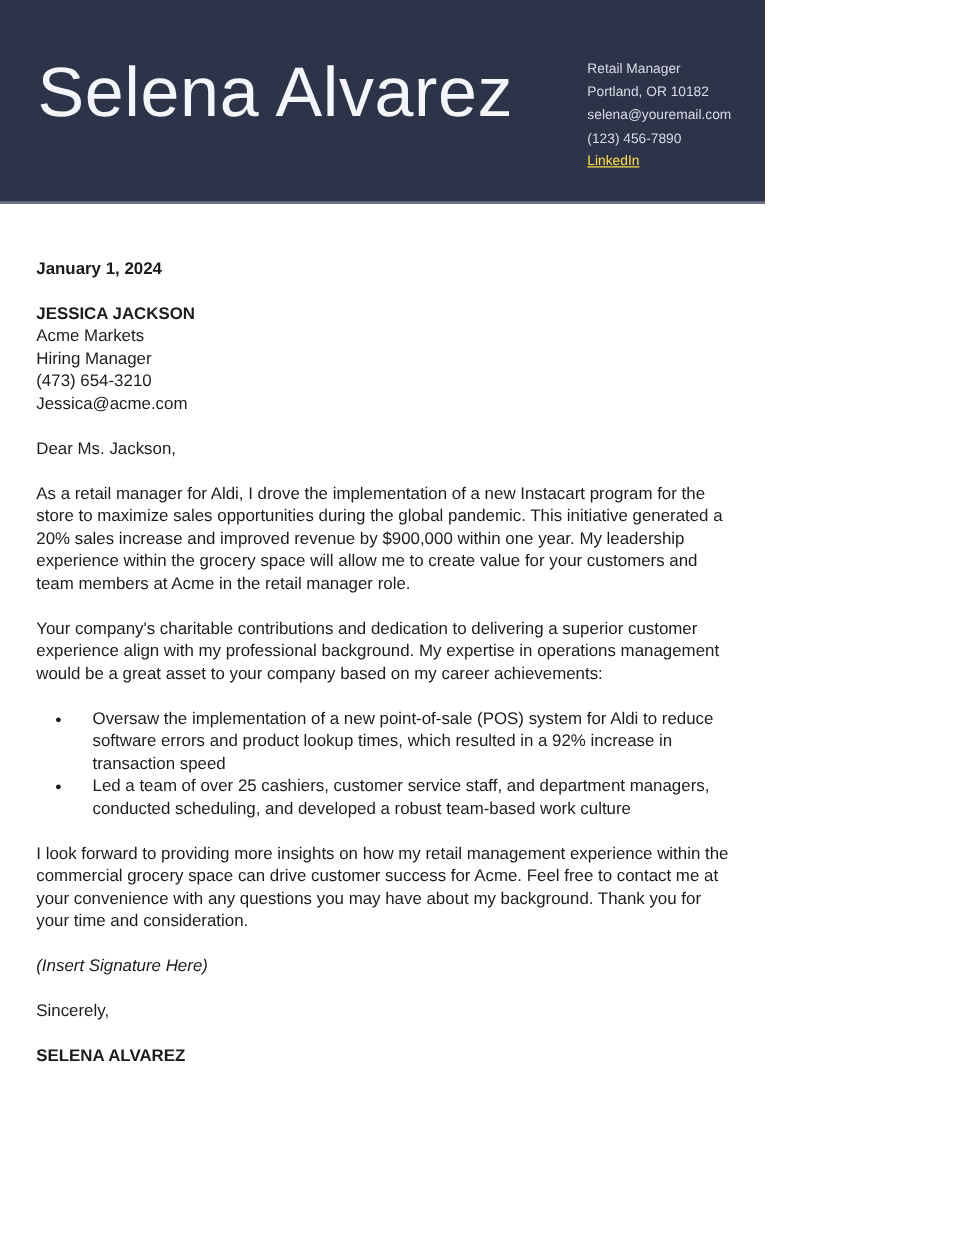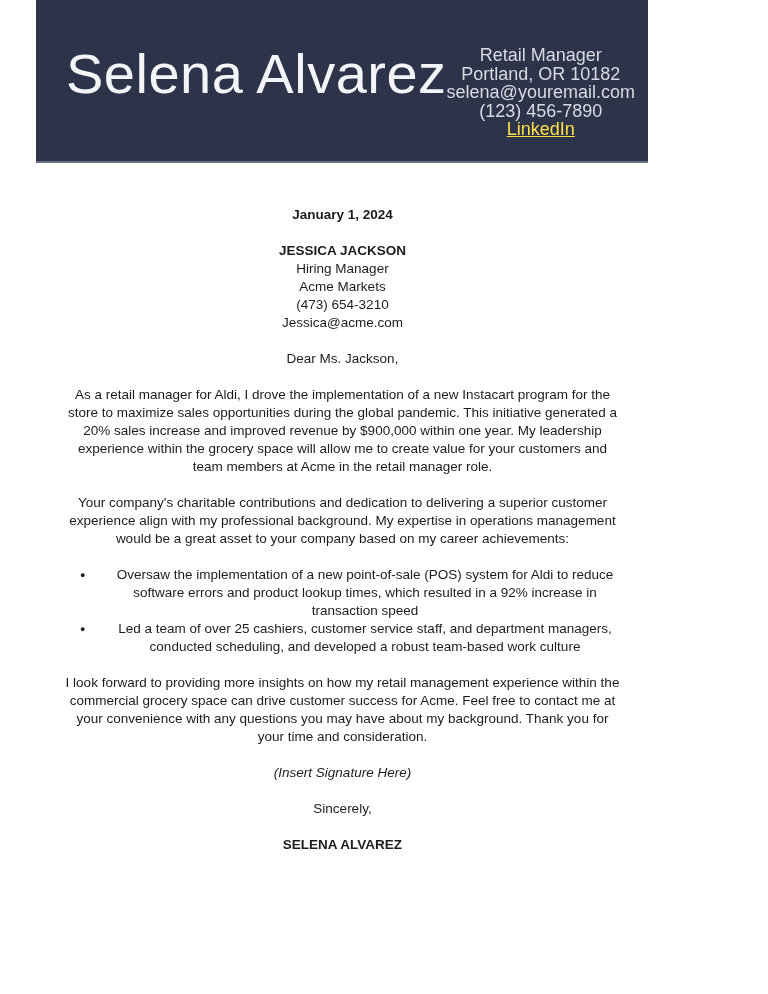--- a/index.html
+++ b/index.html
@@ -4,21 +4,20 @@
 <style>
   * { margin: 0; padding: 0; box-sizing: border-box; }
   html, body { background: #ffffff; }
   .page {
     position: relative;
     width: 612px;
     height: 994px;
     background: #ffffff;
     font-family: "Liberation Sans", sans-serif;
     overflow: hidden;
-    margin-left: 36px;
   }
   
   .header {
     width: 100%;
     height: 163px;
     background: #2d3349;
     border-bottom: 2px solid #6e7285;
     display: flex;
     justify-content: space-between;
     padding: 0 27px 0 30px;
@@ -27,37 +26,36 @@
     margin-top: 46px;
     font-size: 56px;
     line-height: 1.0;
     font-weight: 400;
     color: #f4f5f8;
     letter-spacing: 0.5px;
     white-space: nowrap;
   }
   .header-contact {
     margin-top: 46px;
-    text-align: center;
-    font-size: 18px;
+    text-align: left;
+    font-size: 11px;
     line-height: 18.5px;
     color: #d9dbe3;
   }
   .linkedin-link {
     color: #fde047;
     text-decoration: underline;
     cursor: pointer;
   }
   
   .body {
     padding: 43px 28px 0 29px;
     font-size: 13.5px;
     line-height: 18px;
     color: #1c1c1c;
-    text-align: center;
   }
   .block { margin: 0 0 18px 0; }
   .bold { font-weight: bold; }
   .recipient-line { line-height: 18px; }
   ul.bullets {
     list-style: none;
     margin: 0 0 18px 0;
     padding-left: 45px;
   }
   ul.bullets li {
@@ -92,22 +90,22 @@
       </div>
     </div>
   </div>
 
   <div class="body">
 
     <p class="block bold">January 1, 2024</p>
 
     <div class="block">
       <div class="recipient-line bold">JESSICA JACKSON</div>
+      <div class="recipient-line">Acme Markets</div>
       <div class="recipient-line">Hiring Manager</div>
-      <div class="recipient-line">Acme Markets</div>
       <div class="recipient-line">(473) 654-3210</div>
       <div class="recipient-line">Jessica@acme.com</div>
     </div>
 
     <p class="block">Dear Ms. Jackson,</p>
 
     <p class="block">As a retail manager for Aldi, I drove the implementation of a new Instacart program for the store to maximize sales opportunities during the global pandemic. This initiative generated a 20% sales increase and improved revenue by $900,000 within one year. My leadership experience within the grocery space will allow me to create value for your customers and team members at Acme in the retail manager role.</p>
 
     <p class="block">Your company's charitable contributions and dedication to delivering a superior customer experience align with my professional background. My expertise in operations management would be a great asset to your company based on my career achievements:</p>
 

